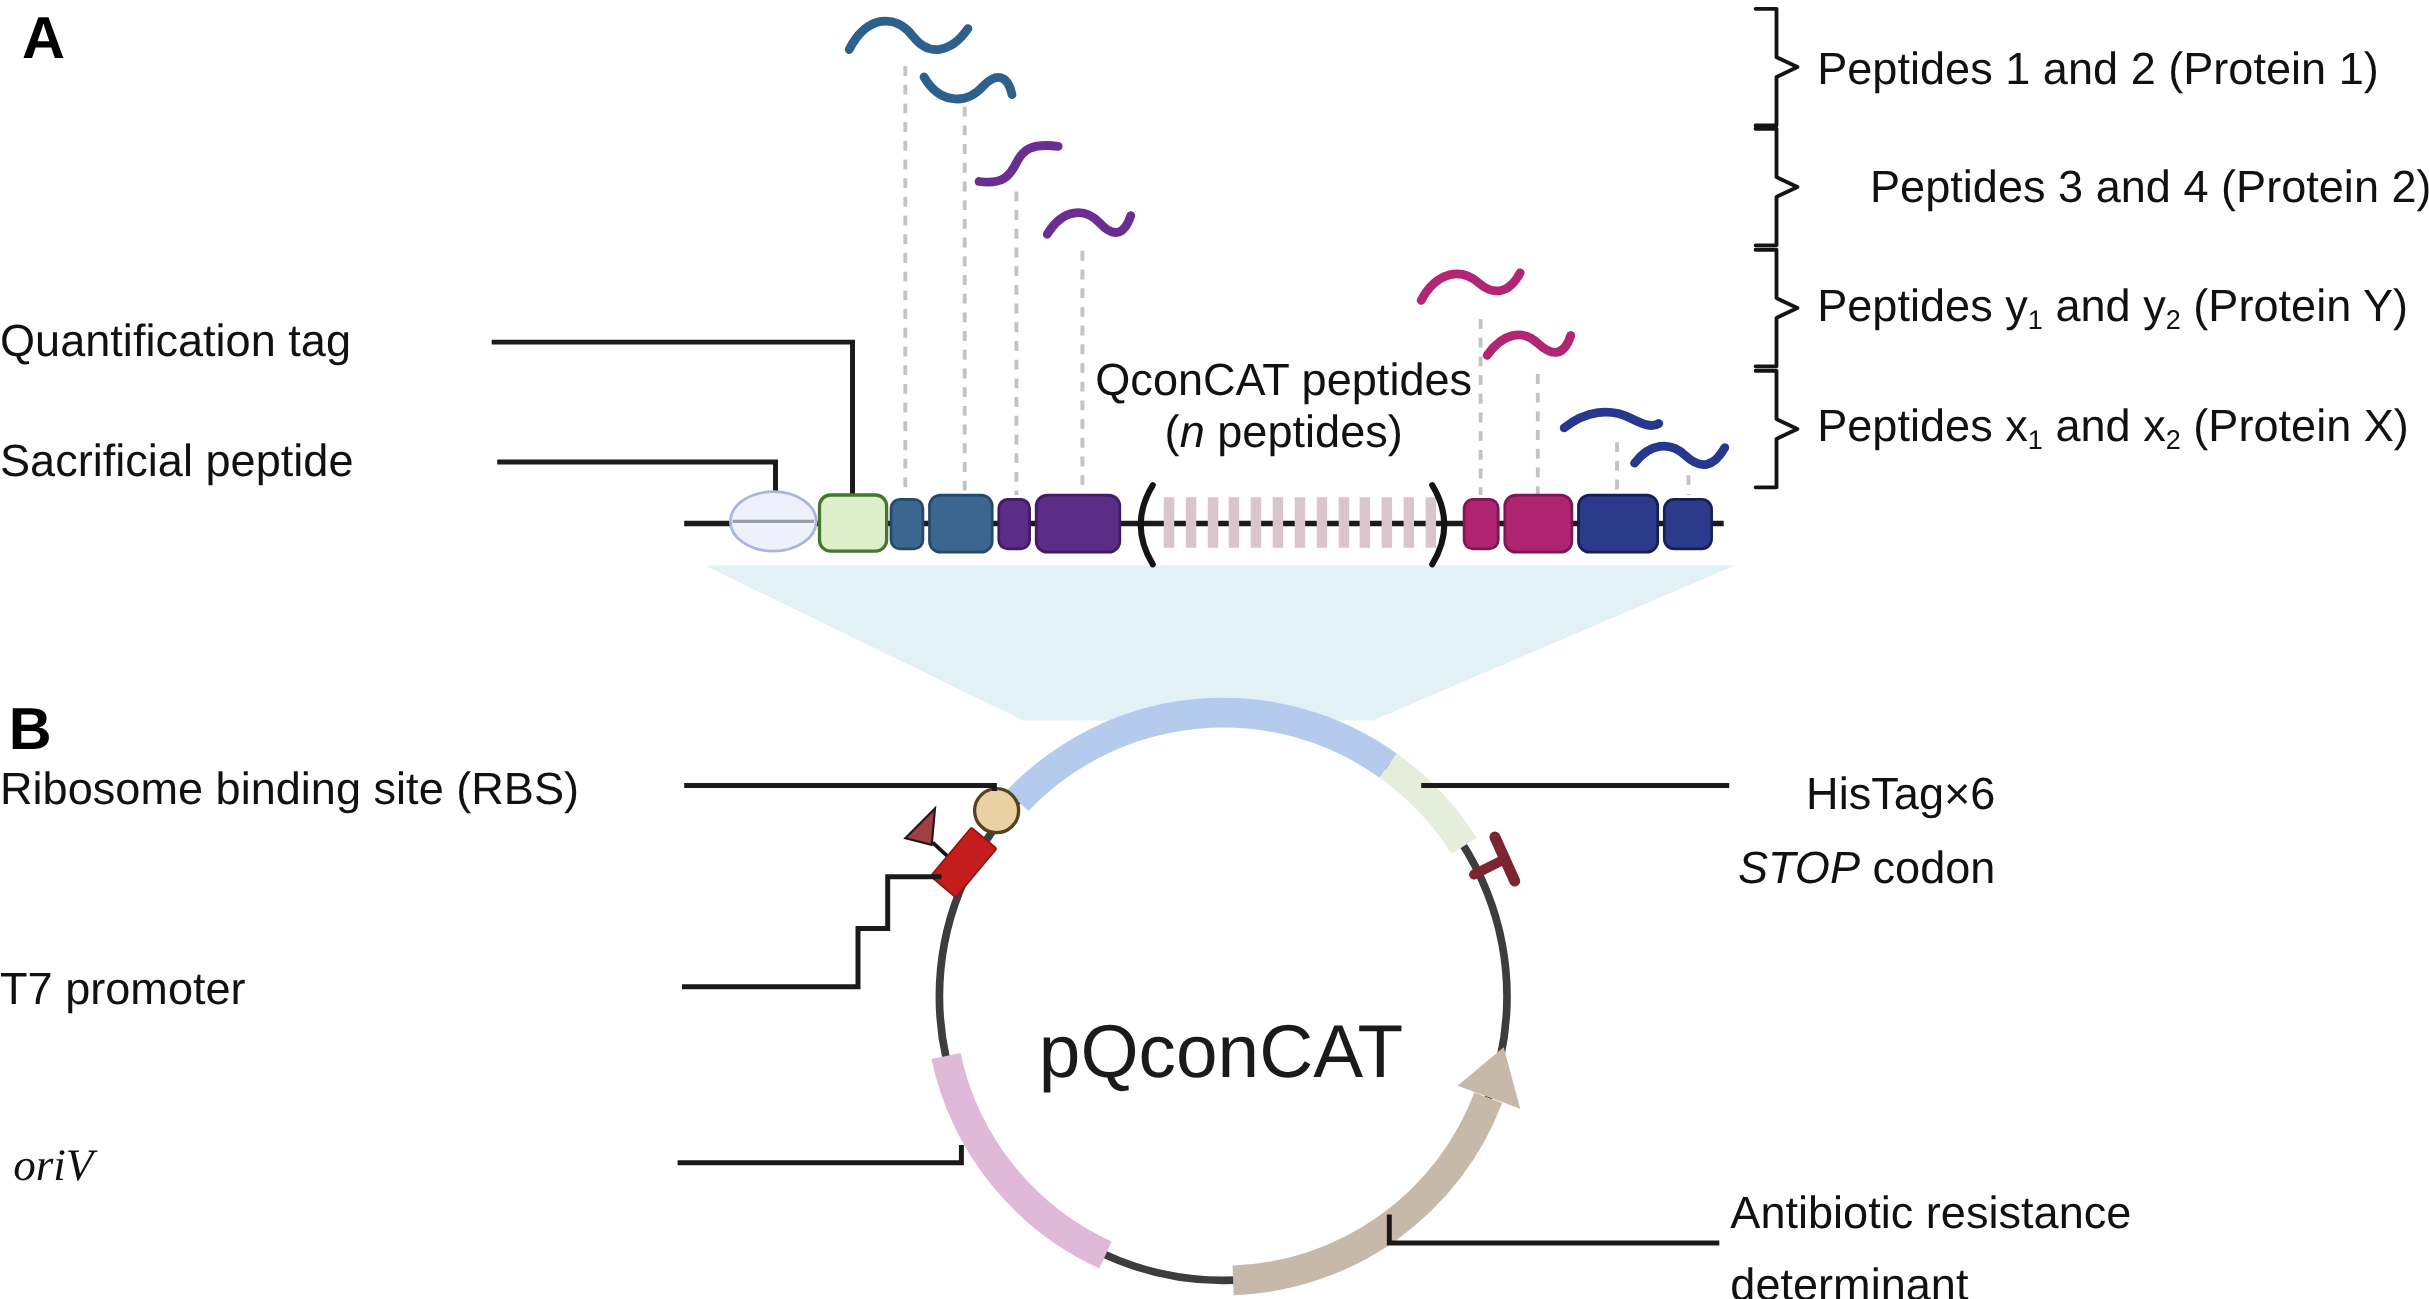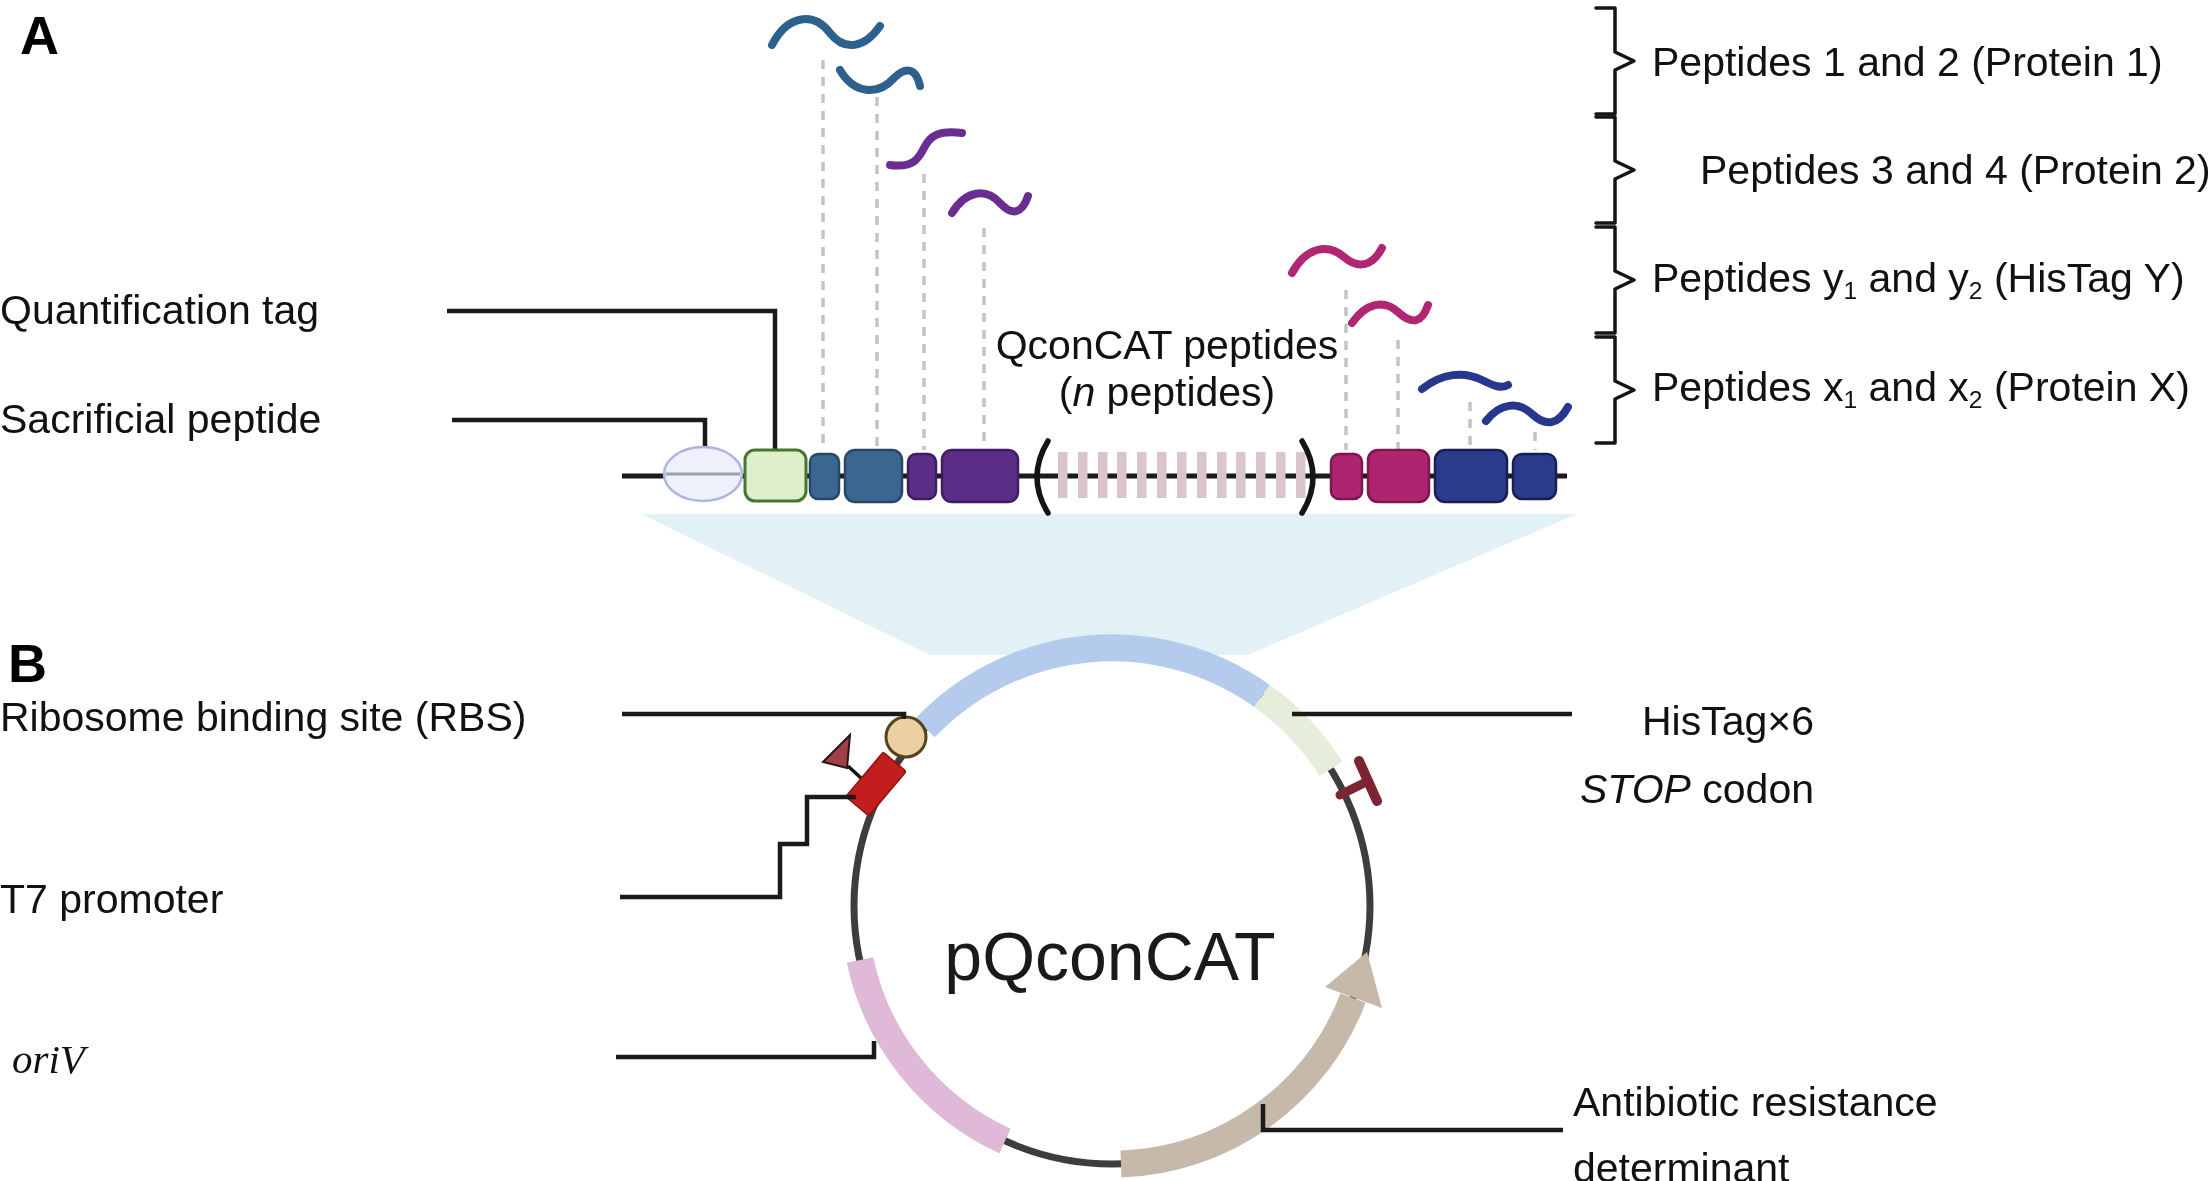--- a/index.html
+++ b/index.html
@@ -155,21 +155,21 @@
   <div class="lbl r" style="left:0;top:287px;width:440px;">Quantification tag</div>
   <div class="lbl r" style="left:0;top:396px;width:445px;">Sacrificial peptide</div>
 
   <div class="lbl c" style="left:987px;top:322px;width:360px;line-height:47px;">
     <span>QconCAT peptides</span><br>
     <span>(</span><span class="it">n</span><span> peptides)</span>
   </div>
 
   <div class="lbl" style="left:1652px;top:39px;"><span>Peptides 1 and 2 (Protein 1)</span><sub></sub><span></span><sub></sub><span></span></div>
   <div class="lbl" style="left:1700px;top:147px;"><span>Peptides 3 and 4 (Protein 2)</span><sub></sub><span></span><sub></sub><span></span></div>
-  <div class="lbl" style="left:1652px;top:255px;"><span>Peptides y</span><sub>1</sub><span> and y</span><sub>2</sub><span> (HisTag Y)</span></div>
+  <div class="lbl" style="left:1652px;top:255px;"><span>Peptides y</span><sub>1</sub><span> and y</span><sub>2</sub><span> (Protein Y)</span></div>
   <div class="lbl" style="left:1652px;top:364px;text-align:right;"><span>Peptides x</span><sub>1</sub><span> and x</span><sub>2</sub><span> (Protein X)</span></div>
 
   <div class="plasmid-name c" style="left:905px;top:917px;width:410px;">pQconCAT</div>
   <div class="lbl r" style="left:0;top:694px;width:615px;">Ribosome binding site (RBS)</div>
   <div class="lbl r" style="left:0;top:876px;width:612px;">T7 promoter</div>
   <div class="lbl r it" style="left:12px;top:1036px;width:612px;font-family:Liberation Serif, serif;">oriV</div>
 
   <div class="lbl" style="left:1580px;top:687px;line-height:68px;text-align:right;">
     <span>HisTag×6</span><br>
     <span class="it">STOP</span><span> codon</span>

